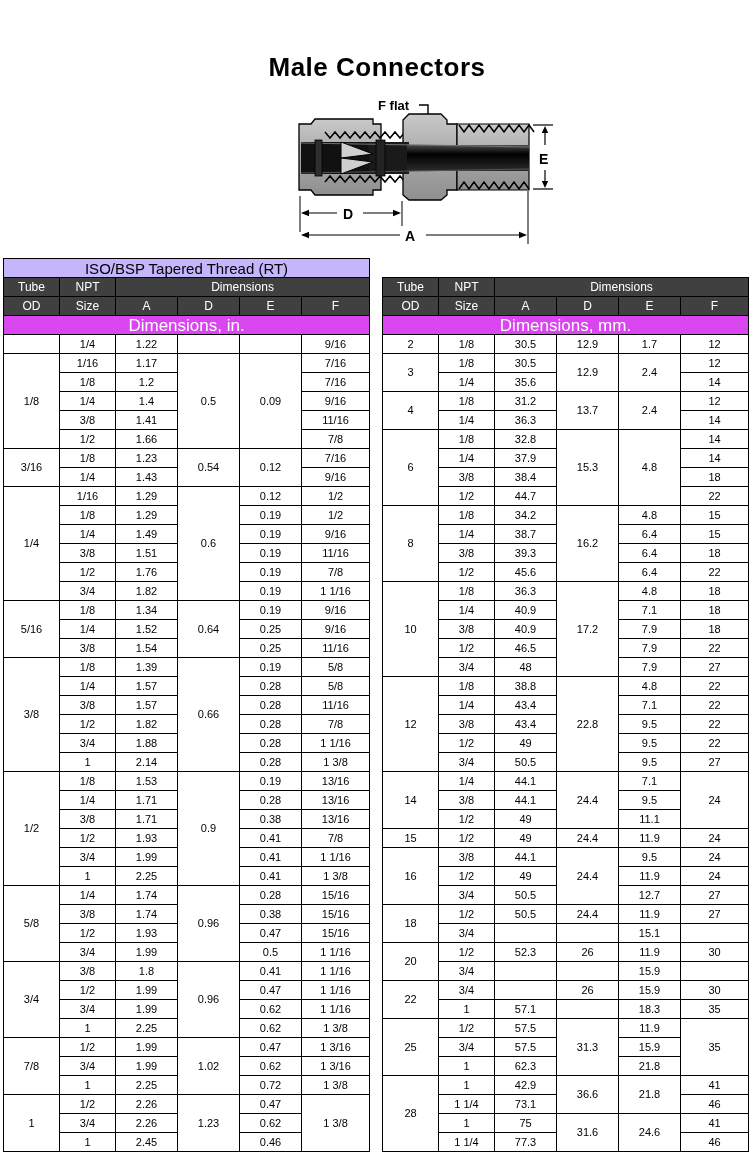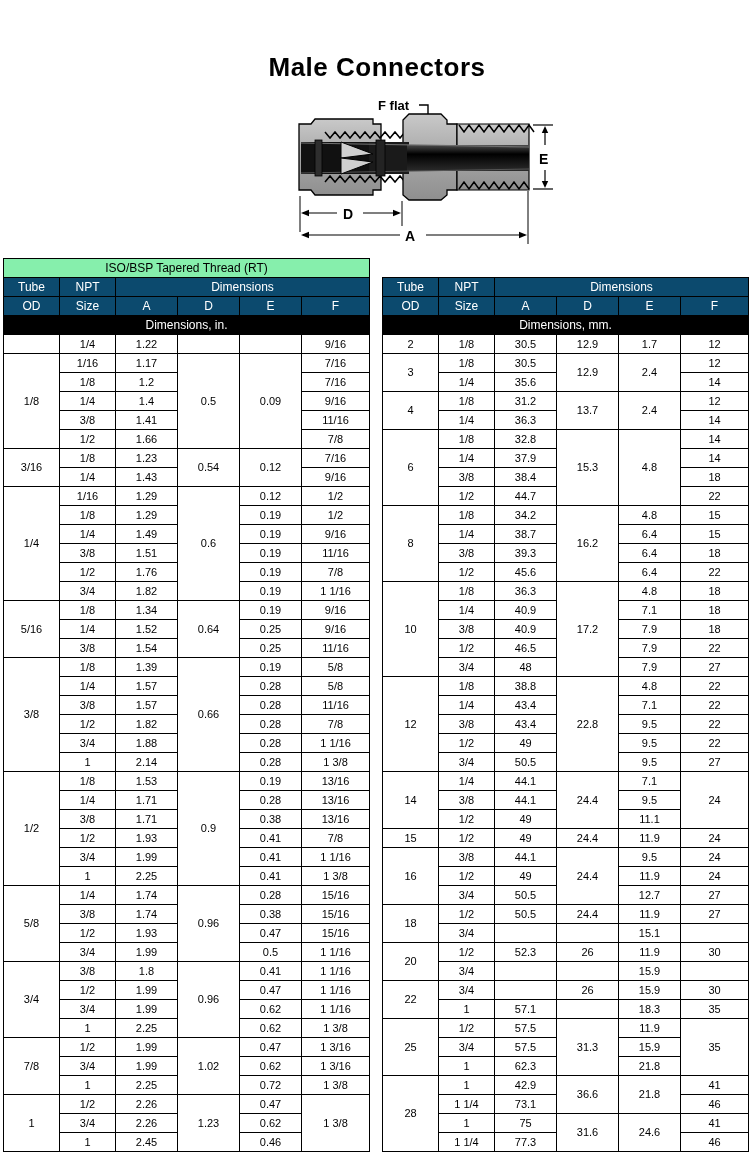--- a/index.html
+++ b/index.html
@@ -72,39 +72,39 @@
   col.c-npt { width: 56px; }
   col.c-a  { width: 62px; }
   col.c-d  { width: 62px; }
   col.c-e  { width: 62px; }
   col.c-f  { width: 68px; }
 
   
   td.caption-cell {
     text-align: left;
     padding-left: 5px;
-    font-size: 12px;
+    font-size: 15px;
     font-weight: bold;
     height: 19px;
-    background: #86efac;
+    background: #c4b5fd;
   }
   
   th.hdr {
-    background: #0c4a6e;
+    background: #404040;
     color: #ffffff;
     font-weight: bold;
     font-size: 12px;
     height: 19px;
     border: 1px solid #1f1f7a;
   }
   th.hdr-unit {
-    background: #000000;
+    background: #d946ef;
     color: #ffffff;
     font-weight: bold;
-    font-size: 12px;
+    font-size: 17px;
     height: 19px;
     border: 1px solid #1f1f7a;
   }
 
   
   .right-spacer {
     height: 19px;
     width: 366px;
   }
 </style>

